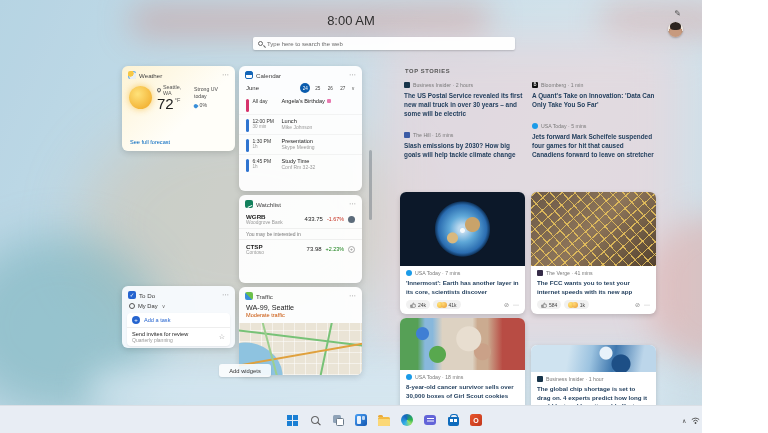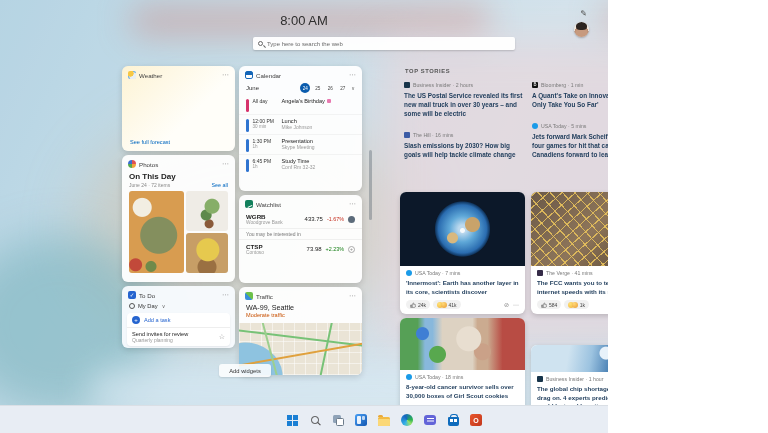--- a/index.html
+++ b/index.html
@@ -1,18 +1,18 @@
 <!DOCTYPE html>
 <html><head>
 <meta charset="utf-8">
 <style>
   *{margin:0;padding:0;box-sizing:border-box}
   html,body{width:768px;height:433px;overflow:hidden}
   body{font-family:"Liberation Sans",sans-serif;-webkit-font-smoothing:antialiased}
-  #screen{position:relative;width:608px;height:433px;overflow:hidden;
+  #screen{position:relative;width:702px;height:433px;overflow:hidden;
     background:linear-gradient(115deg,#a7cbdd 0%,#bcd7e3 35%,#cfdfe8 70%,#c4d8e2 100%)}
   .blob{position:absolute;border-radius:50%;filter:blur(16px);pointer-events:none}
   .glass{position:absolute;left:0;top:0;right:0;bottom:28px;background:rgba(228,240,247,.25)}
 
   
   .time-header{position:absolute;left:0;right:0;top:13px;text-align:center;font-size:13px;color:#2e2e2e}
   .search-bar{position:absolute;left:253px;top:37px;width:262px;height:13px;background:rgba(255,255,255,.96);
     border-radius:2px;display:flex;align-items:center;gap:4px;padding:0 5px;box-shadow:0 1px 2px rgba(0,0,0,.18)}
   .mag{width:5px;height:5px;border:1px solid #666;border-radius:50%;position:relative;flex:none}
   .mag::after{content:"";position:absolute;width:3px;height:1px;background:#666;left:3.6px;top:4.4px;transform:rotate(45deg)}
@@ -243,20 +243,40 @@
   <div class="expand-btn">✎</div>
   <div class="avatar"></div>
 
   <div class="card" id="weather-card">
     <div class="chead">
       <span class="wicon weather"></span>
       <span>Weather</span>
       <span class="sp"></span>
       <span class="dots">⋯</span>
     </div>
+    <div class="wbody">
+      <div class="sun"></div>
+      <div class="wmain">
+        <div class="wloc">
+          <span class="pin"></span>
+          <span>Seattle, WA</span>
+        </div>
+        <div class="wtemp">
+          <span class="tval">72</span>
+          <span class="tunit">°F</span>
+        </div>
+      </div>
+      <div class="wside">
+        <div>Strong UV today</div>
+        <div class="wprecip">
+          <span class="drop"></span>
+          <span>0%</span>
+        </div>
+      </div>
+    </div>
     <div class="wlink">See full forecast</div>
   </div>
 
   <div class="card" id="calendar-card">
     <div class="chead">
       <span class="wicon calendar"></span>
       <span>Calendar</span>
       <span class="sp"></span>
       <span class="dots">⋯</span>
     </div>
@@ -310,40 +330,20 @@
         <div class="t1">6:45 PM</div>
         <div class="t2">1h</div>
       </div>
       <div class="emain">
         <div class="e1">Study Time</div>
         <div class="e2">Conf Rm 32-32</div>
       </div>
     </div>
   </div>
 
-  <div class="card" id="photos-card">
-    <div class="chead">
-      <span class="wicon photos"></span>
-      <span>Photos</span>
-      <span class="sp"></span>
-      <span class="dots">⋯</span>
-    </div>
-    <div class="ph-head">On This Day</div>
-    <div class="ph-subrow">
-      <span class="ph-sub">June 24 · 72 items</span>
-      <span class="ph-link">See all</span>
-    </div>
-    <div class="collage">
-      <div class="pmain"></div>
-      <div class="pside">
-        <div class="p2"></div>
-        <div class="p3"></div>
-      </div>
-    </div>
-  </div>
 
   <div class="card" id="stocks-card">
     <div class="chead">
       <span class="wicon stocks"></span>
       <span>Watchlist</span>
       <span class="sp"></span>
       <span class="dots">⋯</span>
     </div>
     <div class="srow">
       <div class="s-id">

